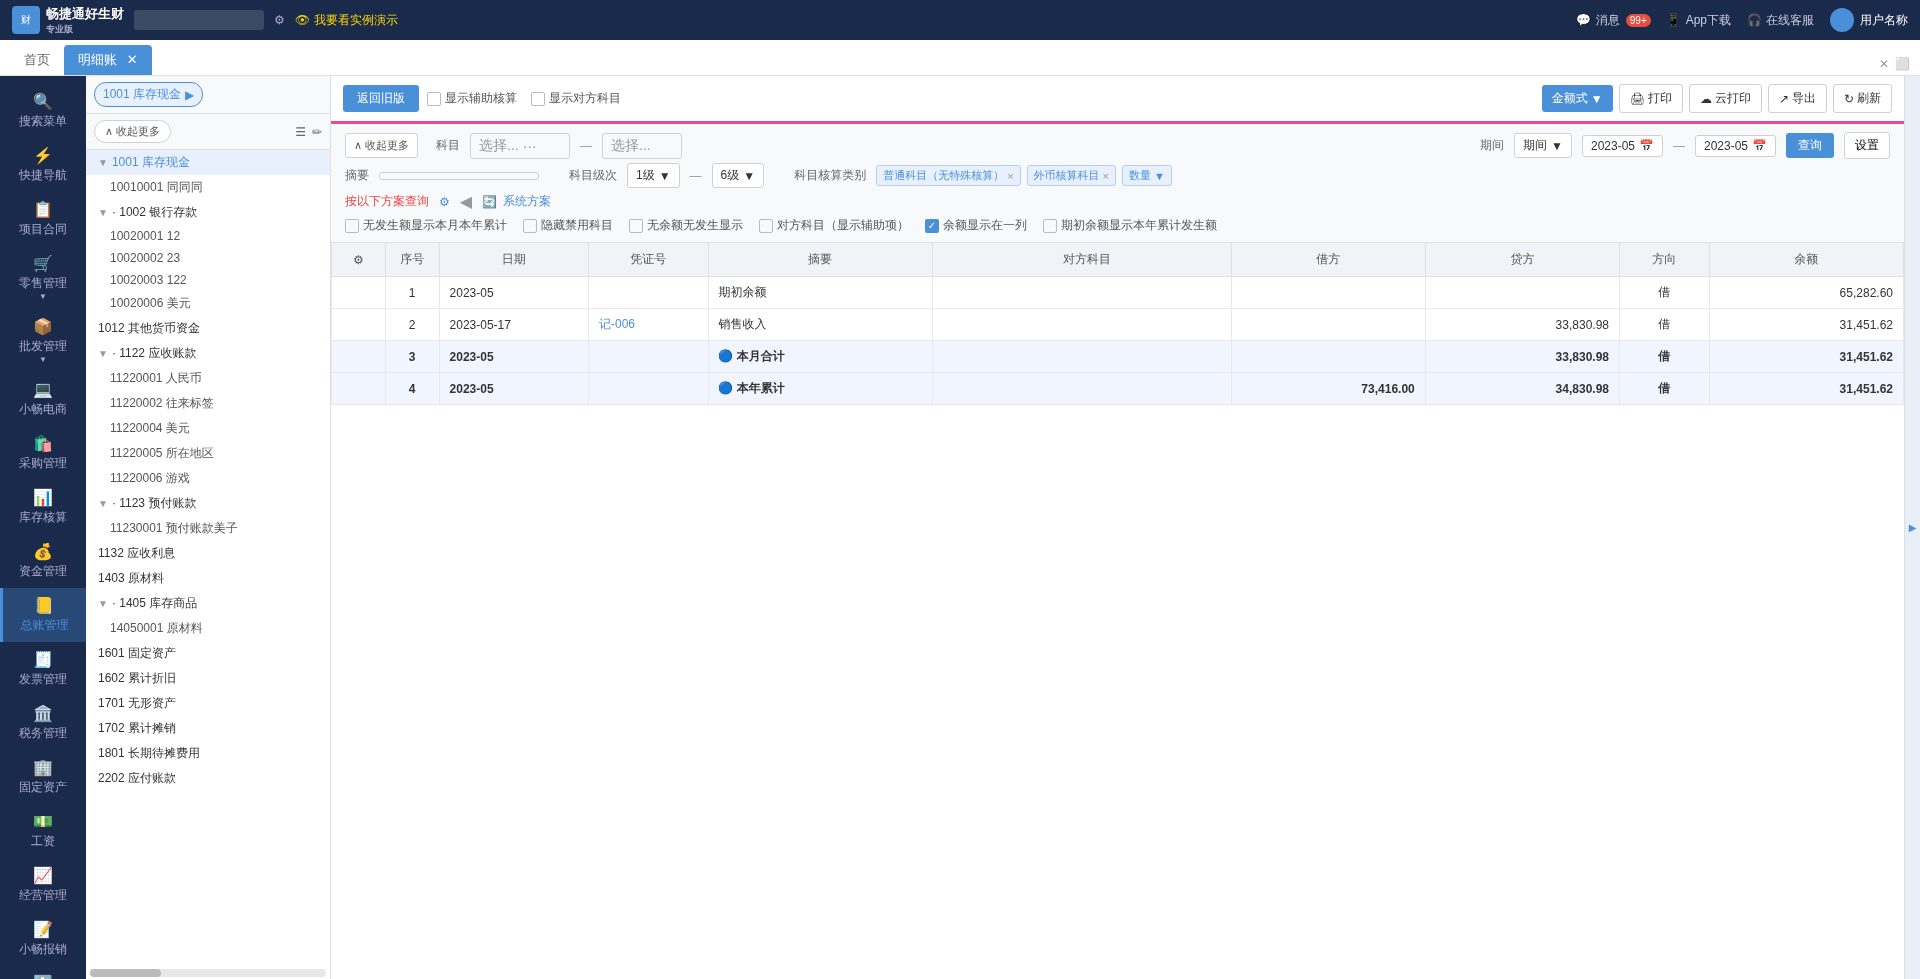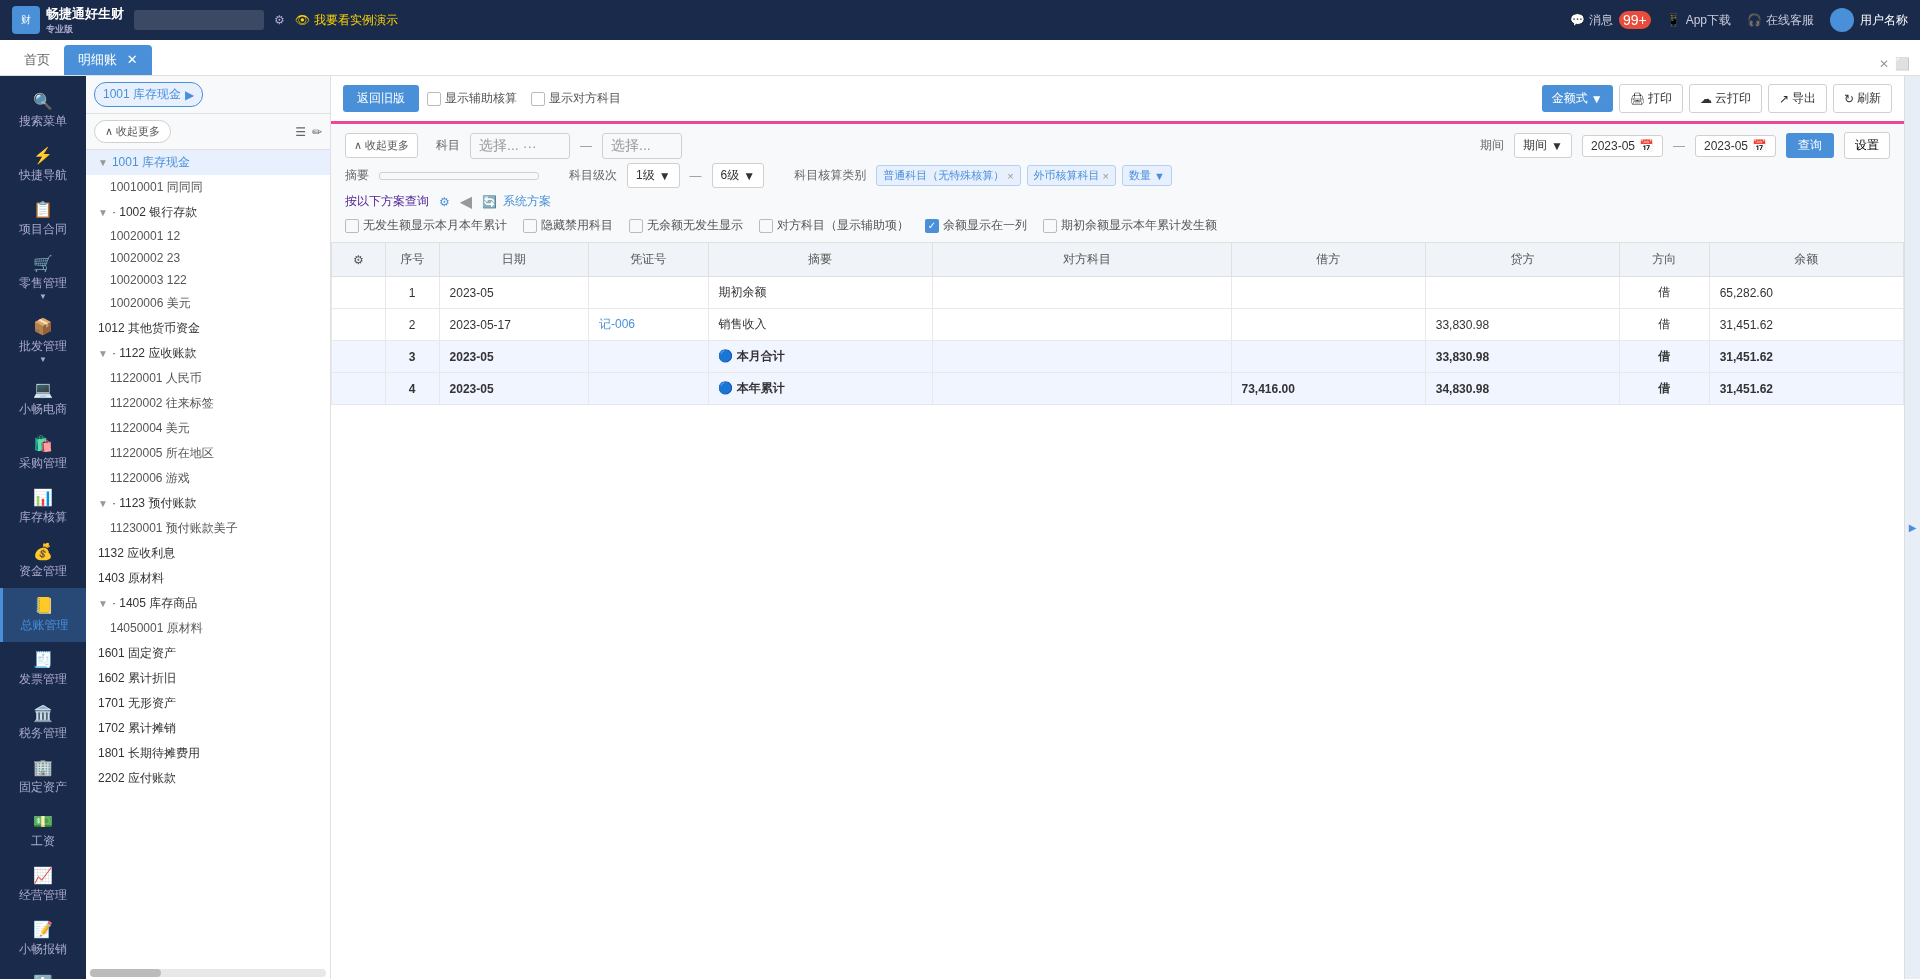--- a/index.html
+++ b/index.html
@@ -16,21 +16,21 @@
       justify-content: space-between;
     }
     .top-bar-left { display: flex; align-items: center; gap: 10px; }
     .logo-area { display: flex; align-items: center; gap: 6px; }
     .logo-icon { width: 28px; height: 28px; background: #4a90d9; border-radius: 4px; display: flex; align-items: center; justify-content: center; font-size: 10px; color: #fff; }
     .logo-text { font-size: 13px; font-weight: bold; color: #fff; }
     .logo-sub { font-size: 9px; color: #aac; font-weight: bold; }
     .top-search { background: rgba(255,255,255,0.15); border: none; border-radius: 3px; color: #fff; padding: 3px 8px; font-size: 12px; width: 130px; }
     .top-bar-right { display: flex; align-items: center; gap: 16px; font-size: 12px; }
     .top-btn { display: flex; align-items: center; gap: 4px; cursor: pointer; color: #ccd; }
-    .badge { background: #e74c3c; color: #fff; border-radius: 10px; font-size: 14px; padding: 1px 4px; margin-left: 2px; }
+    .badge { background: #e74c3c; color: #fff; border-radius: 10px; font-size: 10px; padding: 1px 4px; margin-left: 2px; }
     .user-area { display: flex; align-items: center; gap: 6px; }
     .avatar { width: 24px; height: 24px; background: #4a90d9; border-radius: 50%; }
     .demo-btn { color: #ffd700; cursor: pointer; display: flex; align-items: center; gap: 4px; }
 
     
     .tab-bar {
       height: 36px;
       background: #fff;
       border-bottom: 1px solid #e0e0e0;
       display: flex;
@@ -282,21 +282,21 @@
       top: 0;
     }
     .data-table td {
       border: 1px solid #e8e8e8;
       padding: 7px 10px;
       color: #333;
     }
     .data-table .row-summary td { background: #f0f5ff; font-weight: bold; }
     .data-table .row-annual td { background: #f0f5ff; font-weight: bold; }
     .cell-center { text-align: center; }
-    .cell-right { text-align: left; }
+    .cell-right { text-align: right; }
     .cell-link { color: #4a90d9; cursor: pointer; }
     .settings-col { color: #999; cursor: pointer; text-align: center; }
 
     
     ::-webkit-scrollbar { width: 5px; height: 5px; }
     ::-webkit-scrollbar-track { background: #f0f0f0; }
     ::-webkit-scrollbar-thumb { background: #ccc; border-radius: 3px; }
 
     .panel-right-toggle {
       width: 16px;
@@ -659,21 +659,21 @@
               <span class="tag-close">×</span>
             </div>
             <div class="tag">
               <span>数量</span>
               <span>▼</span>
             </div>
           </div>
         </div>
 
         <div style="display:flex;align-items:center;gap:10px;padding:4px 0 2px;">
-          <span style="color:#4c1d95;">按以下方案查询</span>
+          <span style="color:#ef4444;">按以下方案查询</span>
           <span style="color:#4a90d9;cursor:pointer;">⚙</span>
           <span style="cursor:pointer;color:#999;font-size:16px;">◀</span>
           <div style="display:flex;align-items:center;gap:6px;">
             <span style="color:#4a90d9;">🔄</span>
             <span style="color:#4a90d9;">系统方案</span>
           </div>
         </div>
 
         <div style="display:flex;align-items:center;gap:16px;padding:4px 0;">
           <label class="checkbox-item">

